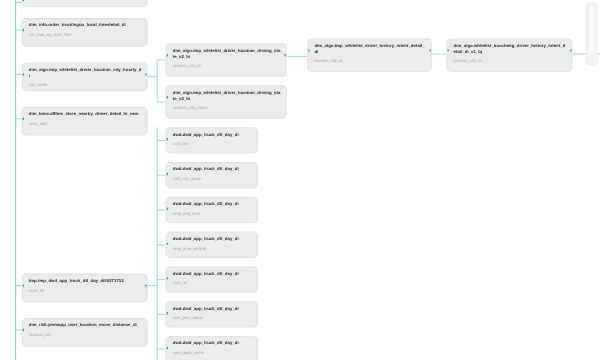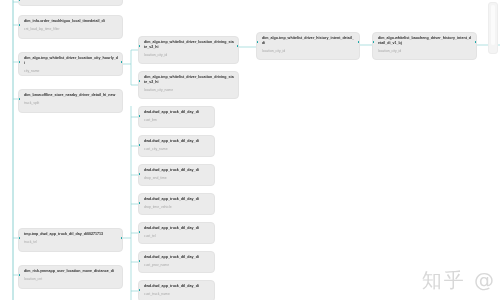--- a/index.html
+++ b/index.html
@@ -217,14 +217,13 @@
     <div class="port"></div>
     <div class="port right"></div>
     <p class="title">dim_algo.whitelist_baocheng_driver_history_intent_detail_di_v1_bj</p>
     <p class="sub">location_city_id</p>
   </div>
 
   <div id="scrollbar-track">
     <div id="scrollbar-thumb"></div>
   </div>
 
-  <div id="watermark">知乎 @</div>
 </div>
 
 </body></html>

